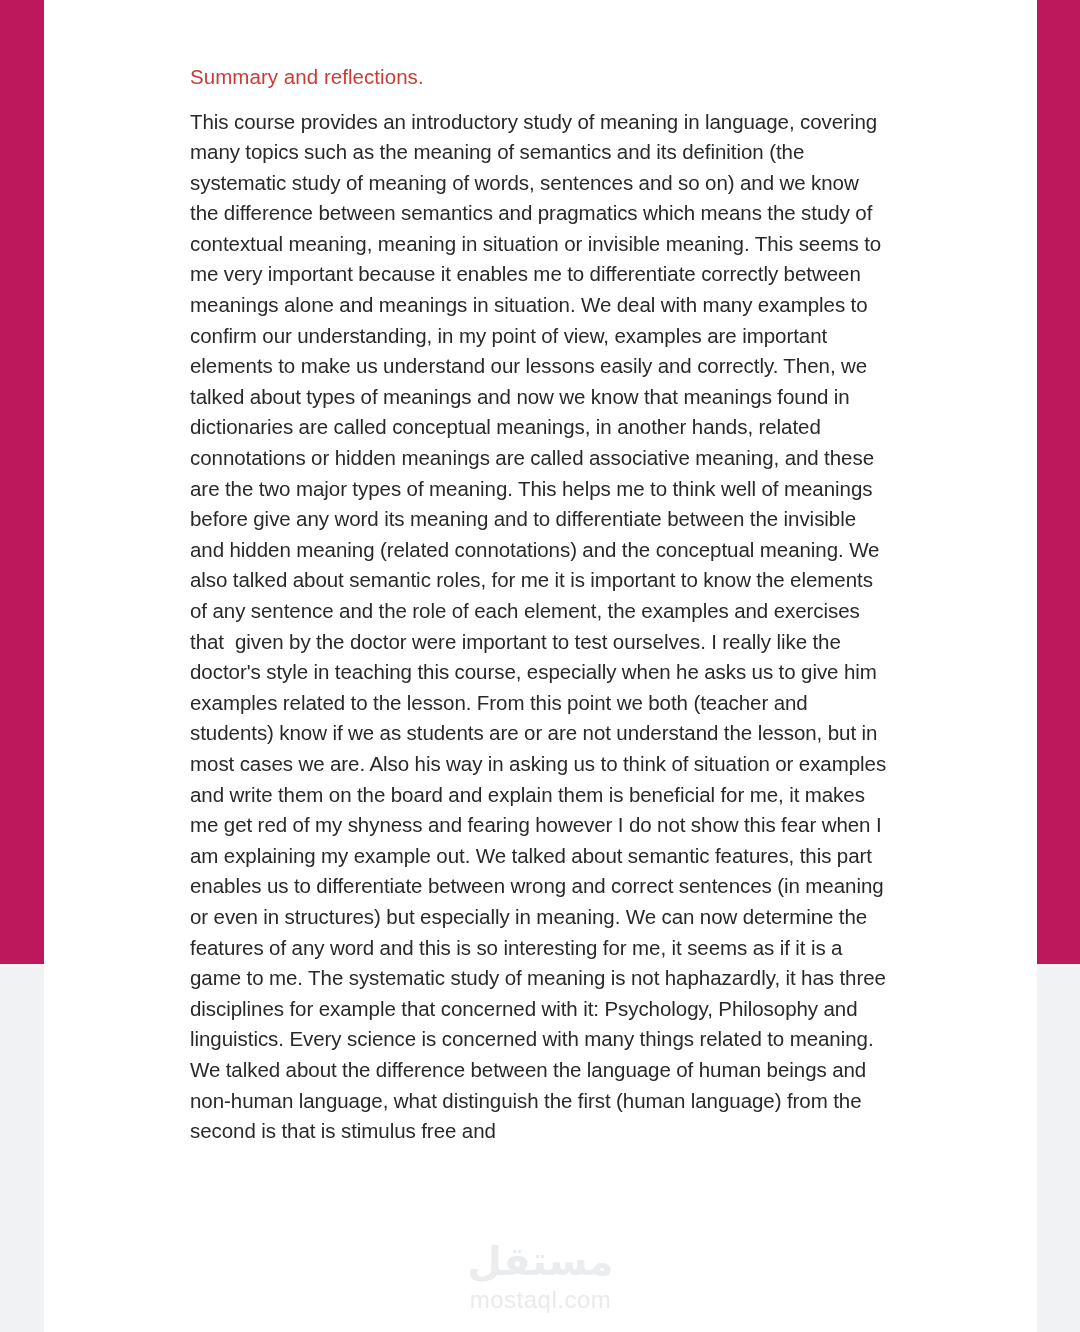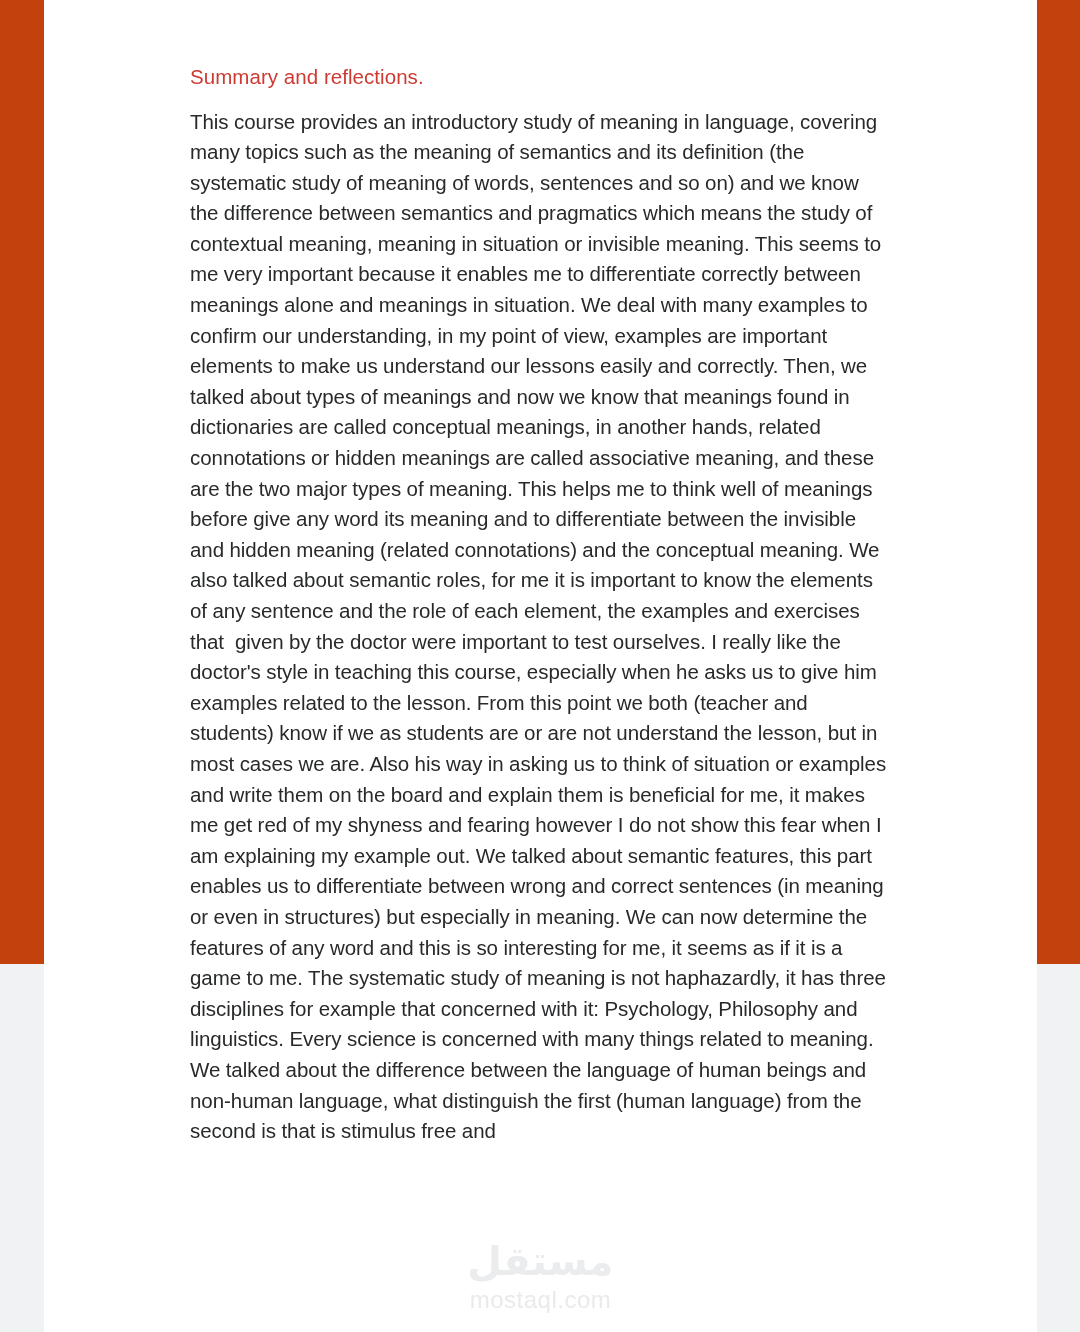--- a/index.html
+++ b/index.html
@@ -11,21 +11,21 @@
     height: 1332px;
     background: #f1f2f4;
     font-family: "Liberation Sans", sans-serif;
     overflow: hidden;
   }
 
   #viewport {
     position: relative;
     width: 1080px;
     height: 964px;
-    background: #c2410c;
+    background: #be185d;
   }
 
   
   #page-sheet {
     position: absolute;
     left: 44px;
     top: 0px;
     width: 993px;
     height: 1332px;
     background: #ffffff;

